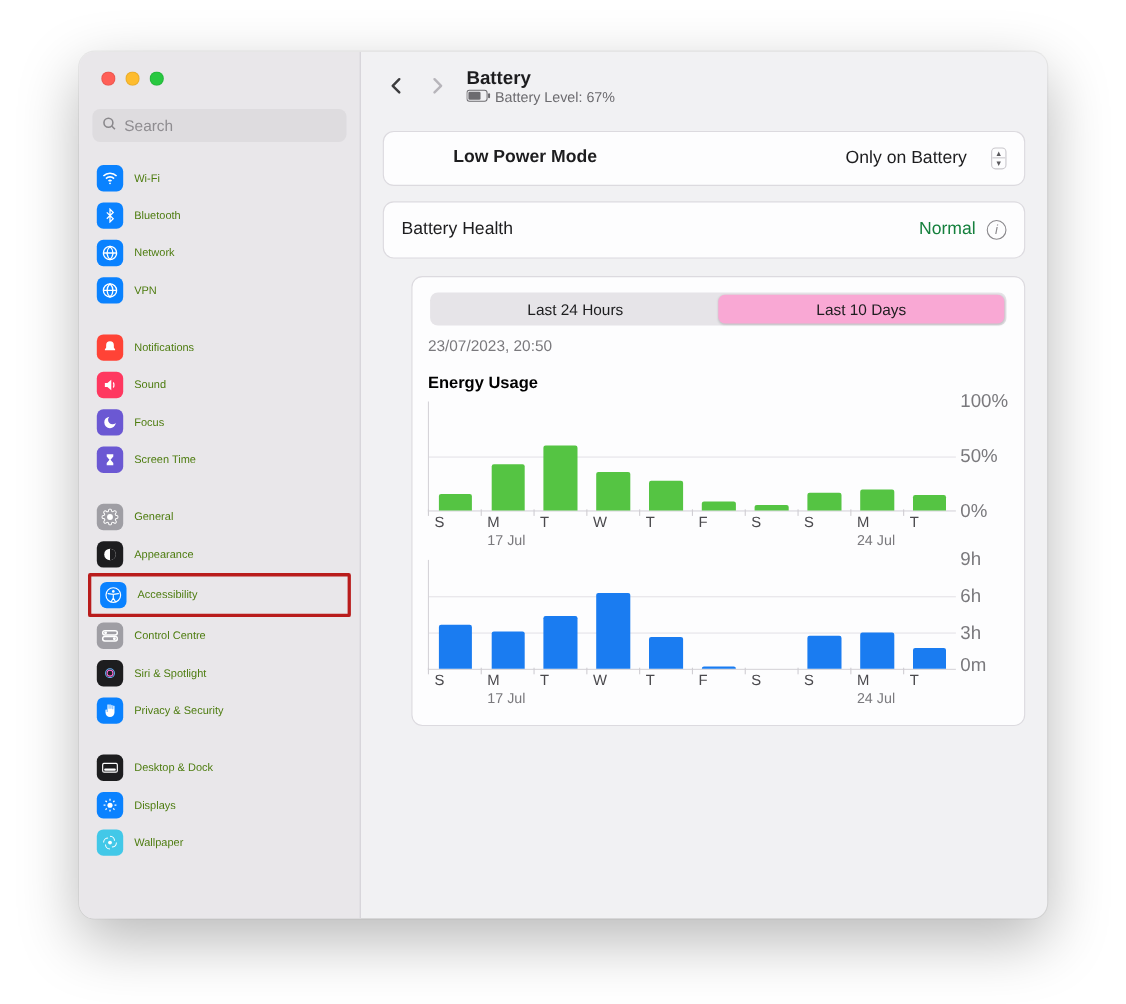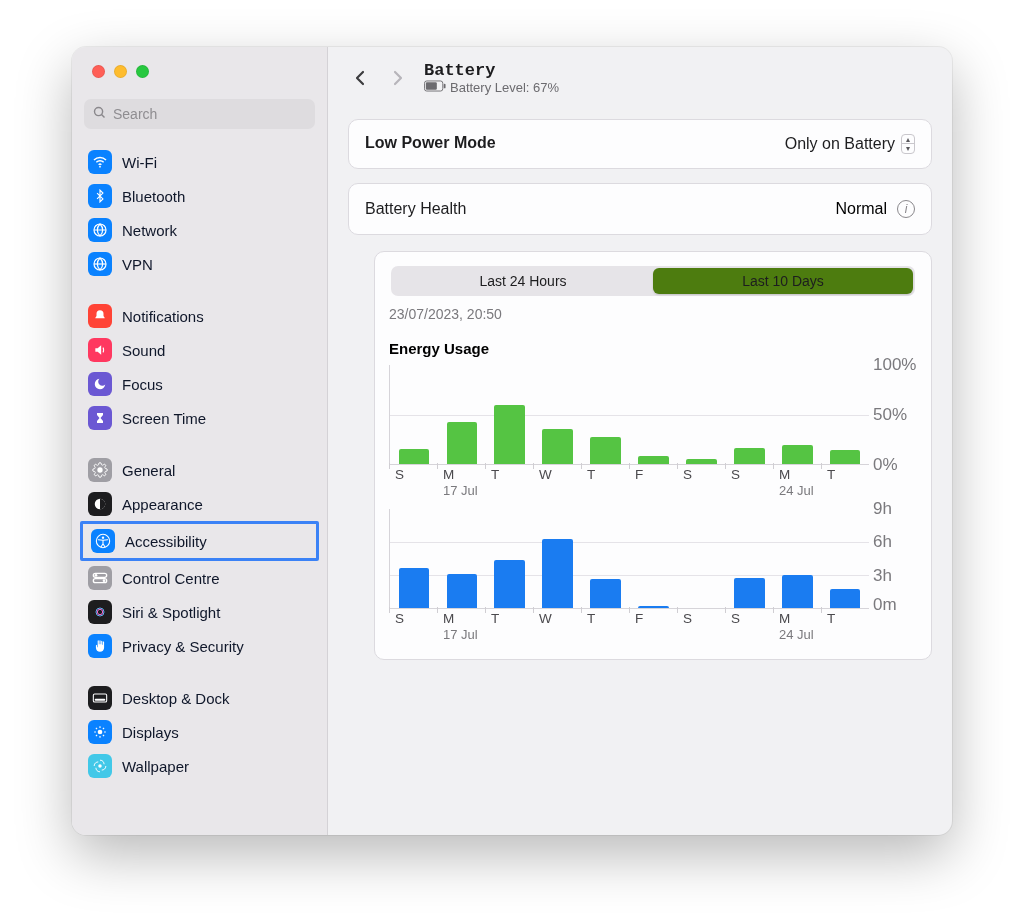--- a/index.html
+++ b/index.html
@@ -58,82 +58,82 @@
     display:flex; align-items:center;
     height:34px; padding:0 8px; border-radius:6px;
     cursor:default;
     gap:10px;
   }
   .item .ic {
     width:24px; height:24px; border-radius:6px;
     display:flex; align-items:center; justify-content:center;
     color:#fff; font-size:14px; flex:0 0 24px;
   }
-  .item .lbl { color:#0f172a; font-size:15px; }
+  .item .lbl { color:#4d7c0f; font-size:10px; }
   .highlight-box {
-    border: 3px solid #3b82f6;
+    border: 3px solid #b91c1c;
     border-radius:2px;
     padding: 0;
     margin: 0 0;
   }
   
   .main { flex:1; display:flex; flex-direction:column; padding: 0 20px 16px 20px; overflow-y:auto;}
   .hdr {
     display:flex; align-items:center; gap:14px;
     height:62px;
   }
   .navbtn {
     width:24px; height:24px; display:flex; align-items:center; justify-content:center;
     color:#9a989c;
   }
   .navbtn.enabled { color:#3c3c3e; }
   .title-wrap { display:flex; flex-direction:column; }
-  .title { font-weight:700; font-size:17px; color:#1d1d1f;font-family:Liberation Mono, monospace; }
+  .title { font-weight:700; font-size:17px; color:#1d1d1f; }
   .subtitle { font-size:13px; color:#6c6b6f; display:flex; align-items:center; gap:4px; }
   .card {
     background:#ffffff00;
     border:1px solid #dcdadf;
     border-radius:10px;
     margin-top: 10px;
     background:#fdfdfe;
   }
   .lp-row {
     display:flex; align-items:flex-start;
     padding:14px 16px;
   }
   .lp-left { flex:1; }
-  .lp-title { font-weight:600; font-size:16px; color:#1d1d1f; }
+  .lp-title { font-weight:600; font-size:16px; color:#1d1d1f;margin-left:47px; }
   .lp-desc { font-size:14px; color:#7a797d; margin-top:4px; max-width: 360px; line-height:1.35;}
-  .lp-right { display:flex; align-items:center; gap:6px; color:#1d1d1f; font-size:16px; }
+  .lp-right { display:flex; align-items:center; gap:22px; color:#1d1d1f; font-size:16px; }
   .stepper {
     display:flex; flex-direction:column;
     border:1px solid #c9c7cc; border-radius:4px; overflow:hidden; width:14px;
   }
   .stepper div { height:9px; display:flex; align-items:center; justify-content:center; font-size:8px; color:#5a595d;}
   .stepper div:first-child { border-bottom:1px solid #c9c7cc;}
   .bh-row {
     display:flex; align-items:center; padding:16px;
     font-size:16px; color:#1d1d1f;
     border-top: none;
   }
   .bh-row .spacer{flex:1;}
-  .bh-val { color:#000000; margin-right:10px; }
+  .bh-val { color:#15803d; margin-right:10px; }
   .info-i {
     width:18px; height:18px; border-radius:50%;
     border:1.5px solid #8a888c; color:#8a888c;
     display:flex; align-items:center; justify-content:center;
     font-size:12px; font-style:italic;
   }
   .chart-card { margin-top:16px; padding: 12px 14px 14px; margin-left: 26px; }
   .seg {
     display:flex; background:#e6e4e8; border-radius:7px; padding:2px; height:30px;
     margin: 2px 2px 10px;
   }
   .seg .opt { flex:1; text-align:center; line-height:26px; font-size:14px; color:#1d1d1f; border-radius:6px;}
-  .seg .opt.sel { background:#4d7c0f; box-shadow:0 1px 2px rgba(0,0,0,.15); }
+  .seg .opt.sel { background:#f9a8d4; box-shadow:0 1px 2px rgba(0,0,0,.15); }
   .lc-title { font-size:16px; color:#1d1d1f; font-weight:400; }
   .lc-sub { font-size:14px; color:#7a797d; margin-top:2px; }
   .chart-title { font-weight:700; font-size:15px; margin-top:18px; margin-bottom:4px;}
   .chart {
     position:relative; height:140px; margin-top:4px;
     padding-right:48px;
   }
   .plot {
     position:absolute; left:0; right:48px; top:4px; bottom:36px;
     border-left:1px solid #d6d4d9;

